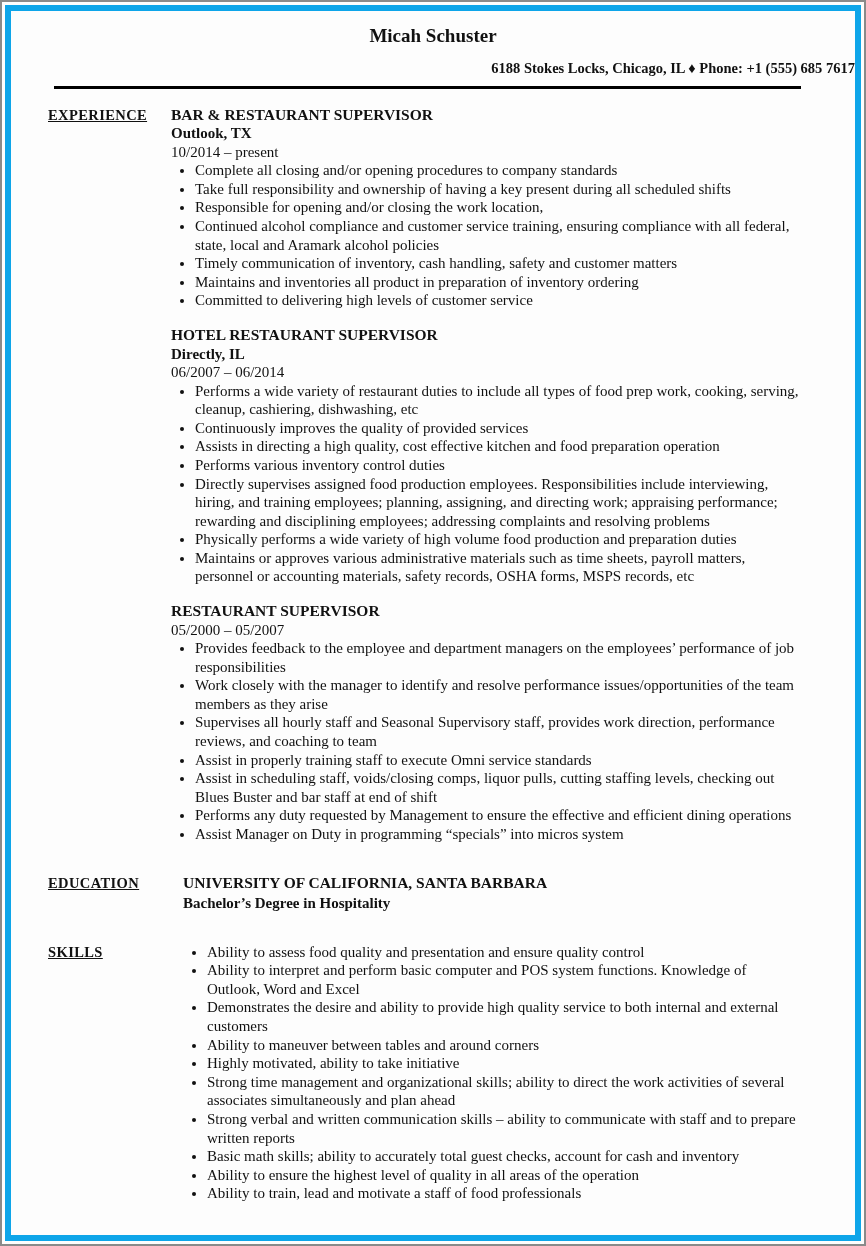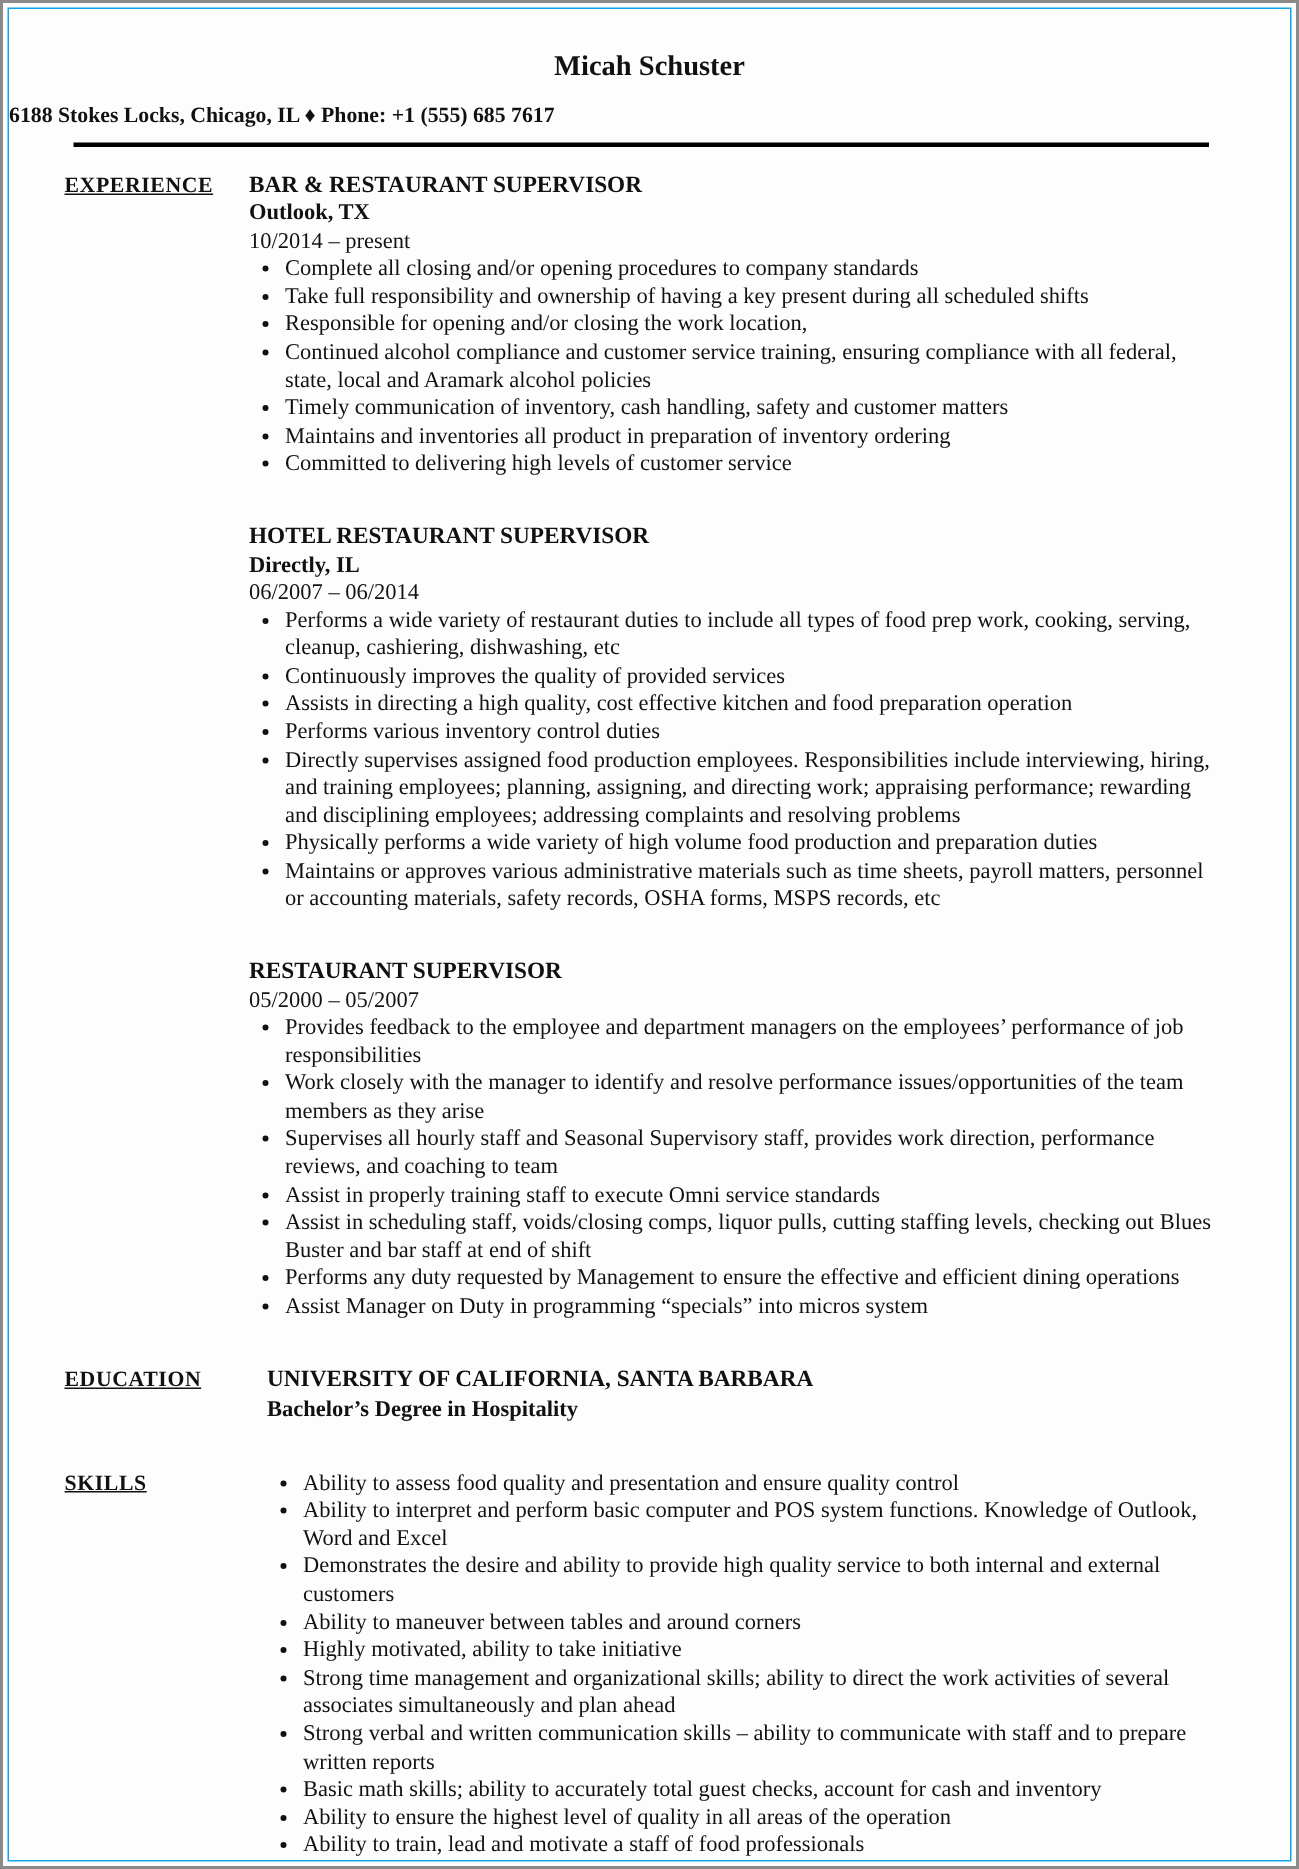--- a/index.html
+++ b/index.html
@@ -14,35 +14,35 @@
     height: 1246px;
     box-sizing: border-box;
     margin: 0 auto;
     background: #fdfdfd;
     border: 2px solid #8a8a8a;
     padding: 3px;
   }
   .page-inner {
     box-sizing: border-box;
     height: 100%;
-    border: 1px solid #0ea5e9;
+    border: 6px solid #0ea5e9;
     background: #fdfdfd;
-    padding-top: 28px;
+    padding-top: 14px;
     overflow: hidden;
   }
   .name {
     margin: 0;
     text-align: center;
     font-size: 19px;
     line-height: 1.2;
     font-weight: bold;
   }
   .contact {
     margin-top: 12px;
-    text-align: left;
+    text-align: right;
     font-size: 14.5px;
     font-weight: bold;
   }
   .rule {
     border: 0;
     border-top: 3px solid #000;
     margin: 9px 54px 0 43px;
   }
   .section {
     display: flex;
@@ -59,21 +59,21 @@
     font-weight: bold;
     letter-spacing: 0.4px;
     line-height: 18.5px;
     text-decoration: underline;
   }
   .content-col {
     flex: 1 1 auto;
     box-sizing: border-box;
     padding-right: 52px;
   }
-  .job + .job { margin-top: 30px; }
+  .job + .job { margin-top: 16px; }
   .job-title {
     font-size: 15.5px;
     font-weight: bold;
     line-height: 18.5px;
   }
   .job-location {
     font-size: 15px;
     font-weight: bold;
     line-height: 18.5px;
   }

